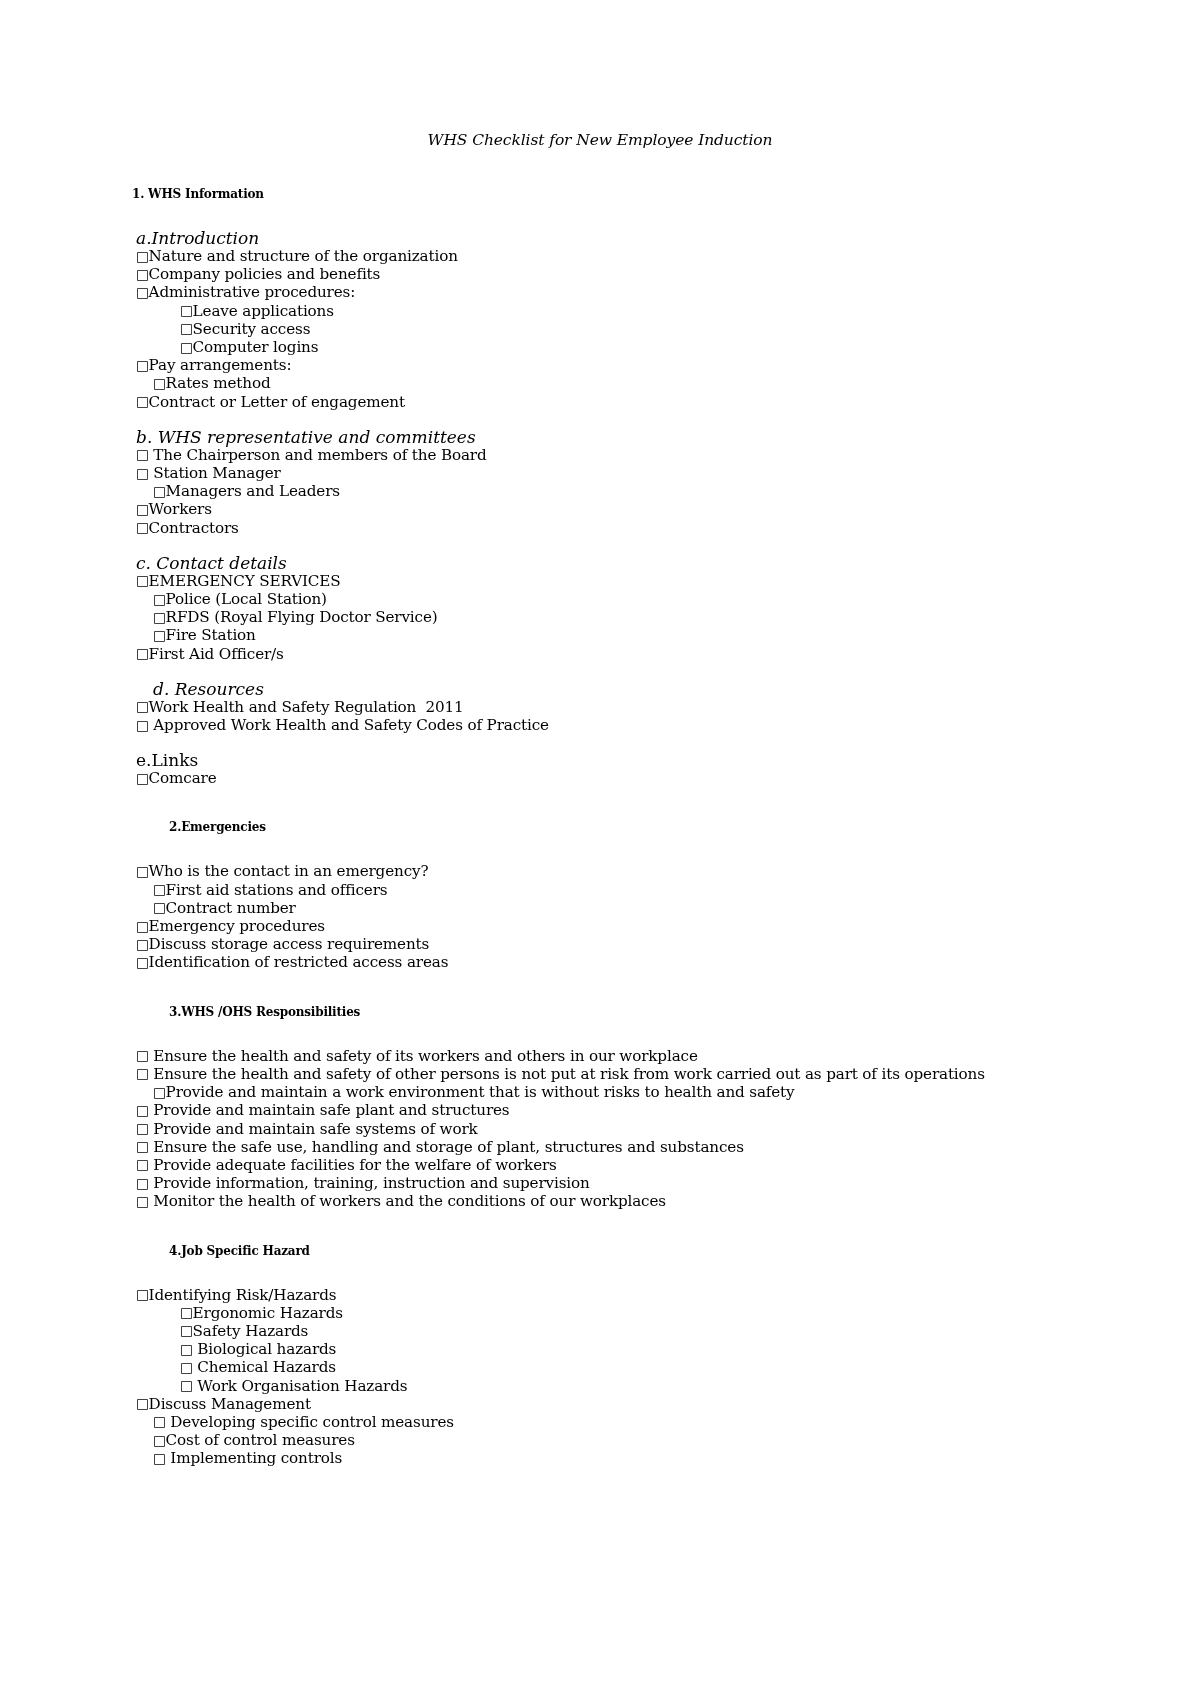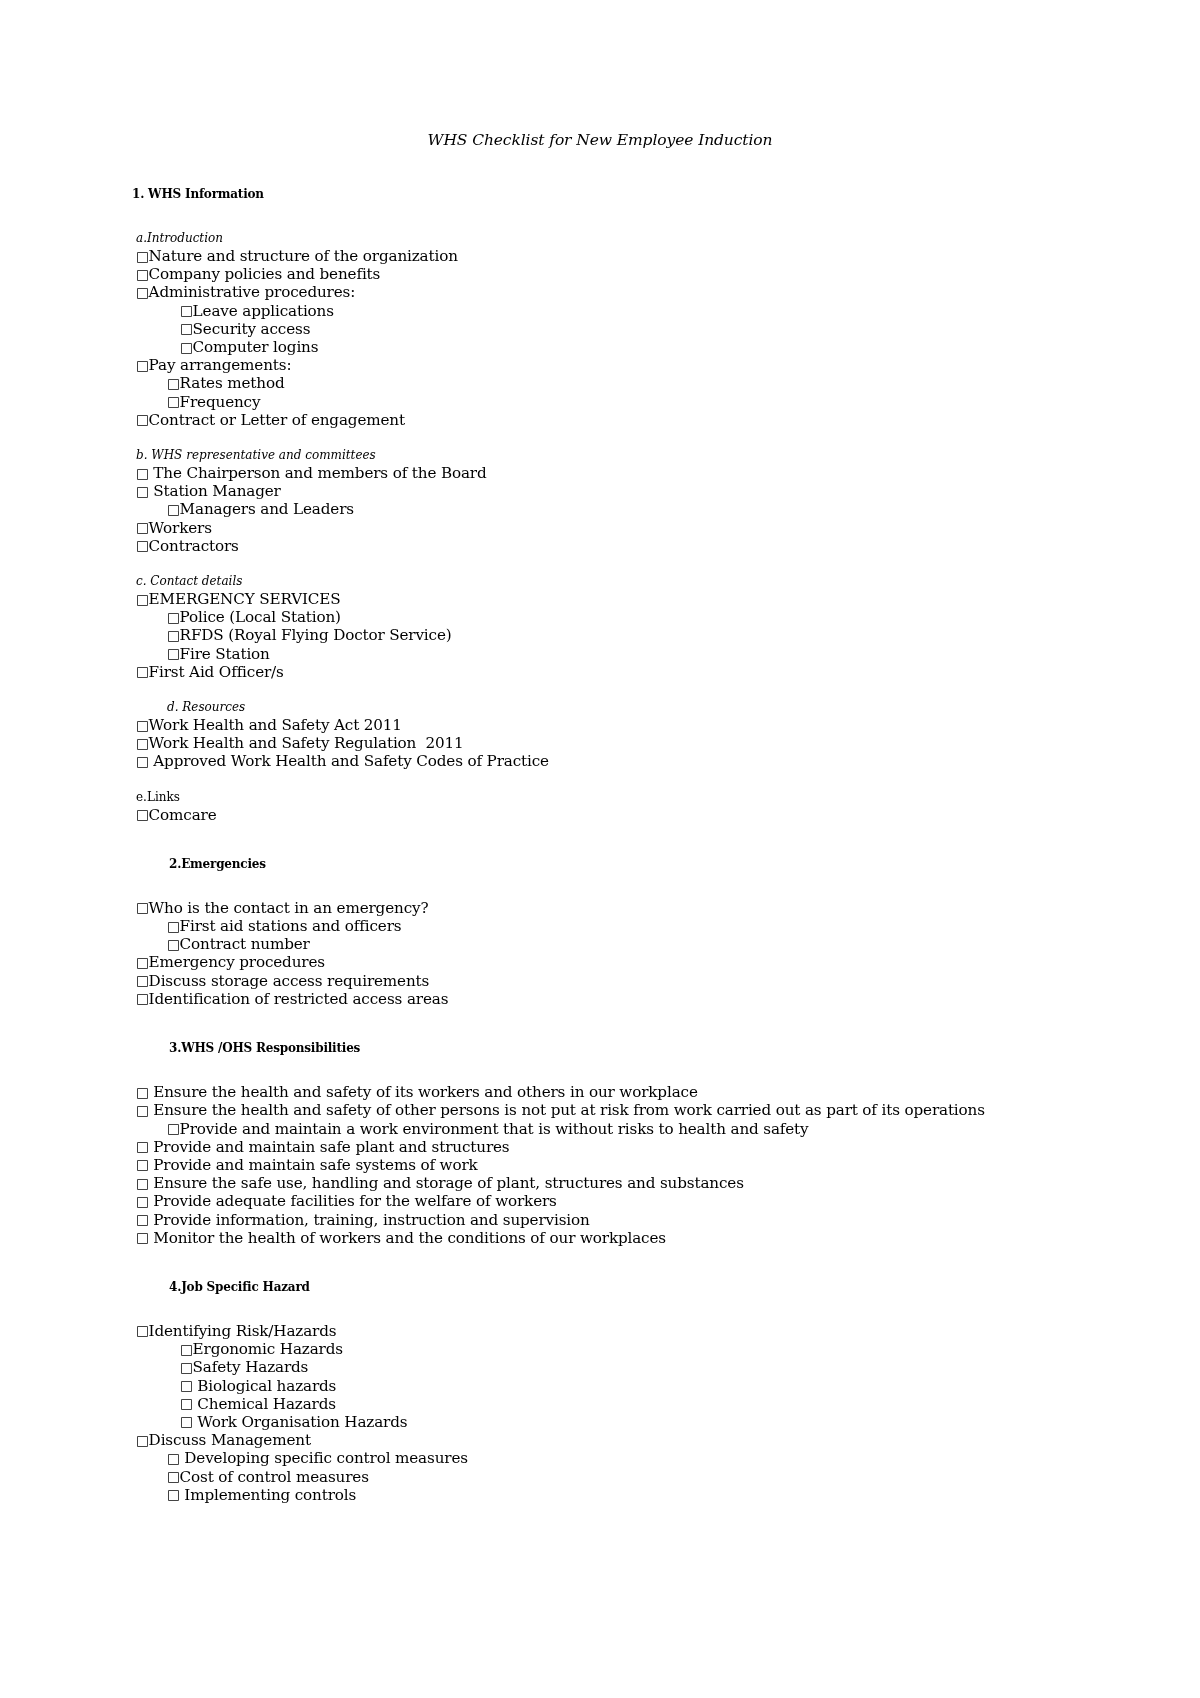--- a/index.html
+++ b/index.html
@@ -42,21 +42,21 @@
     font-size: 12px;
     letter-spacing: -0.2px;
     line-height: 18px;
     margin: 0;
     white-space: nowrap;
   }
   .sec-heading.lvl0 { margin-left: 0px; }
   .sec-heading.lvl1 { margin-left: 37px; }
   .sub-heading {
     font-style: italic;
-    font-size: 12px;
+    font-size: 17px;
     line-height: 18px;
     margin: 0;
     white-space: nowrap;
   }
   .sub-heading.plain { font-style: normal; }
   .chk-line {
     font-size: 15.2px;
     line-height: 18.2px;
     margin: 0;
     white-space: nowrap;
@@ -66,21 +66,21 @@
     font-family: "DejaVu Sans", "Liberation Sans", sans-serif;
     font-size: 13.5px;
     line-height: 1;
     position: relative;
     top: -0.5px;
   }
   .gap-sm { height: 17px; }
   .gap-md { height: 26px; }
   .gap-lg { height: 31px; }
   .ind-1  { margin-left: 4px; }
-  .ind-2  { margin-left: 35px; }
+  .ind-2  { margin-left: 21px; }
   .ind-3  { margin-left: 48px; }
   .pre { white-space: pre; }
 </style>
 </head>
 <body>
 
 <div class="page">
 
   <div class="doc-title">WHS Checklist for New Employee Induction</div>
 
@@ -89,39 +89,37 @@
       <div class="gap-md"></div>
       <div class="sub-heading ind-1">a.Introduction</div>
       <div class="chk-line ind-1"><span class="box">□</span><span class="pre">Nature and structure of the organization</span></div>
       <div class="chk-line ind-1"><span class="box">□</span><span class="pre">Company policies and benefits</span></div>
       <div class="chk-line ind-1"><span class="box">□</span><span class="pre">Administrative procedures:</span></div>
       <div class="chk-line ind-3"><span class="box">□</span><span class="pre">Leave applications</span></div>
       <div class="chk-line ind-3"><span class="box">□</span><span class="pre">Security access</span></div>
       <div class="chk-line ind-3"><span class="box">□</span><span class="pre">Computer logins</span></div>
       <div class="chk-line ind-1"><span class="box">□</span><span class="pre">Pay arrangements:</span></div>
       <div class="chk-line ind-2"><span class="box">□</span><span class="pre">Rates method</span></div>
-      <div class="chk-line ind-2"><span class="box">□</span><span class="pre">Frequency</span></div>
       <div class="chk-line ind-1"><span class="box">□</span><span class="pre">Contract or Letter of engagement</span></div>
       <div class="gap-sm"></div>
       <div class="sub-heading ind-1">b. WHS representative and committees</div>
       <div class="chk-line ind-1"><span class="box">□</span><span class="pre"> The Chairperson and members of the Board</span></div>
       <div class="chk-line ind-1"><span class="box">□</span><span class="pre"> Station Manager</span></div>
       <div class="chk-line ind-2"><span class="box">□</span><span class="pre">Managers and Leaders</span></div>
       <div class="chk-line ind-1"><span class="box">□</span><span class="pre">Workers</span></div>
       <div class="chk-line ind-1"><span class="box">□</span><span class="pre">Contractors</span></div>
       <div class="gap-sm"></div>
       <div class="sub-heading ind-1">c. Contact details</div>
       <div class="chk-line ind-1"><span class="box">□</span><span class="pre">EMERGENCY SERVICES</span></div>
       <div class="chk-line ind-2"><span class="box">□</span><span class="pre">Police (Local Station)</span></div>
       <div class="chk-line ind-2"><span class="box">□</span><span class="pre">RFDS (Royal Flying Doctor Service)</span></div>
       <div class="chk-line ind-2"><span class="box">□</span><span class="pre">Fire Station</span></div>
       <div class="chk-line ind-1"><span class="box">□</span><span class="pre">First Aid Officer/s</span></div>
       <div class="gap-sm"></div>
       <div class="sub-heading ind-2">d. Resources</div>
-      <div class="chk-line ind-1"><span class="box">□</span><span class="pre">Work Health and Safety Act 2011</span></div>
       <div class="chk-line ind-1"><span class="box">□</span><span class="pre">Work Health and Safety Regulation  2011</span></div>
       <div class="chk-line ind-1"><span class="box">□</span><span class="pre"> Approved Work Health and Safety Codes of Practice</span></div>
       <div class="gap-sm"></div>
       <div class="sub-heading ind-1 plain">e.Links</div>
       <div class="chk-line ind-1"><span class="box">□</span><span class="pre">Comcare</span></div>
       <div class="gap-lg"></div>
       <div class="sec-heading lvl1">2.Emergencies</div>
       <div class="gap-md"></div>
       <div class="chk-line ind-1"><span class="box">□</span><span class="pre">Who is the contact in an emergency?</span></div>
       <div class="chk-line ind-2"><span class="box">□</span><span class="pre">First aid stations and officers</span></div>

